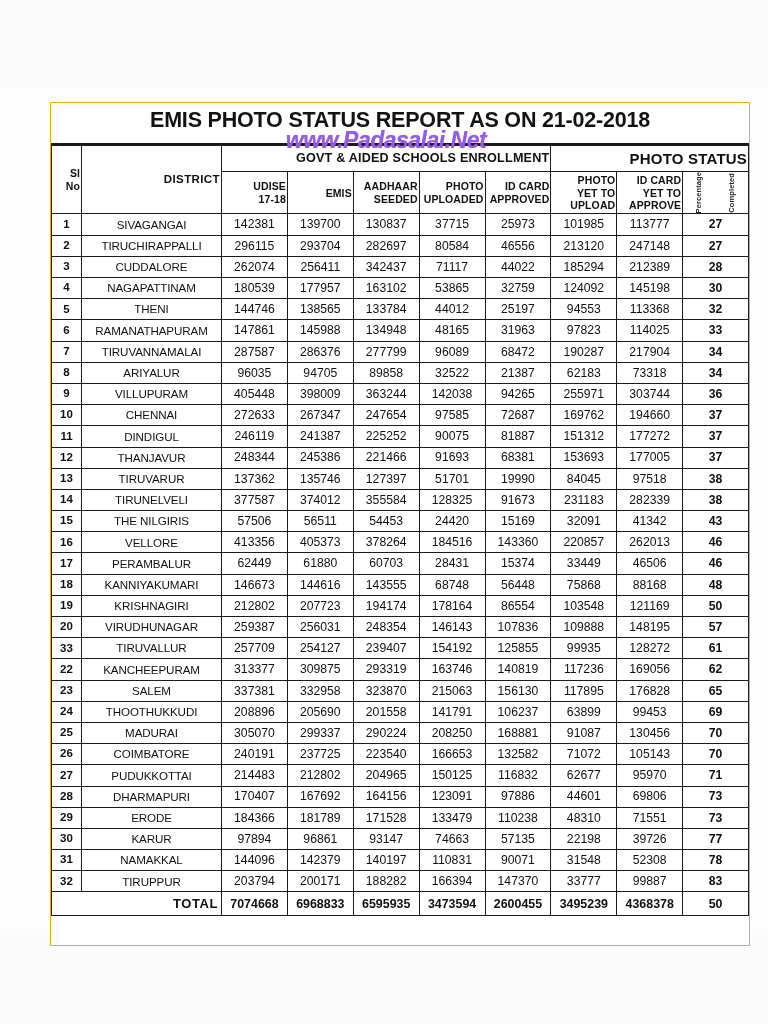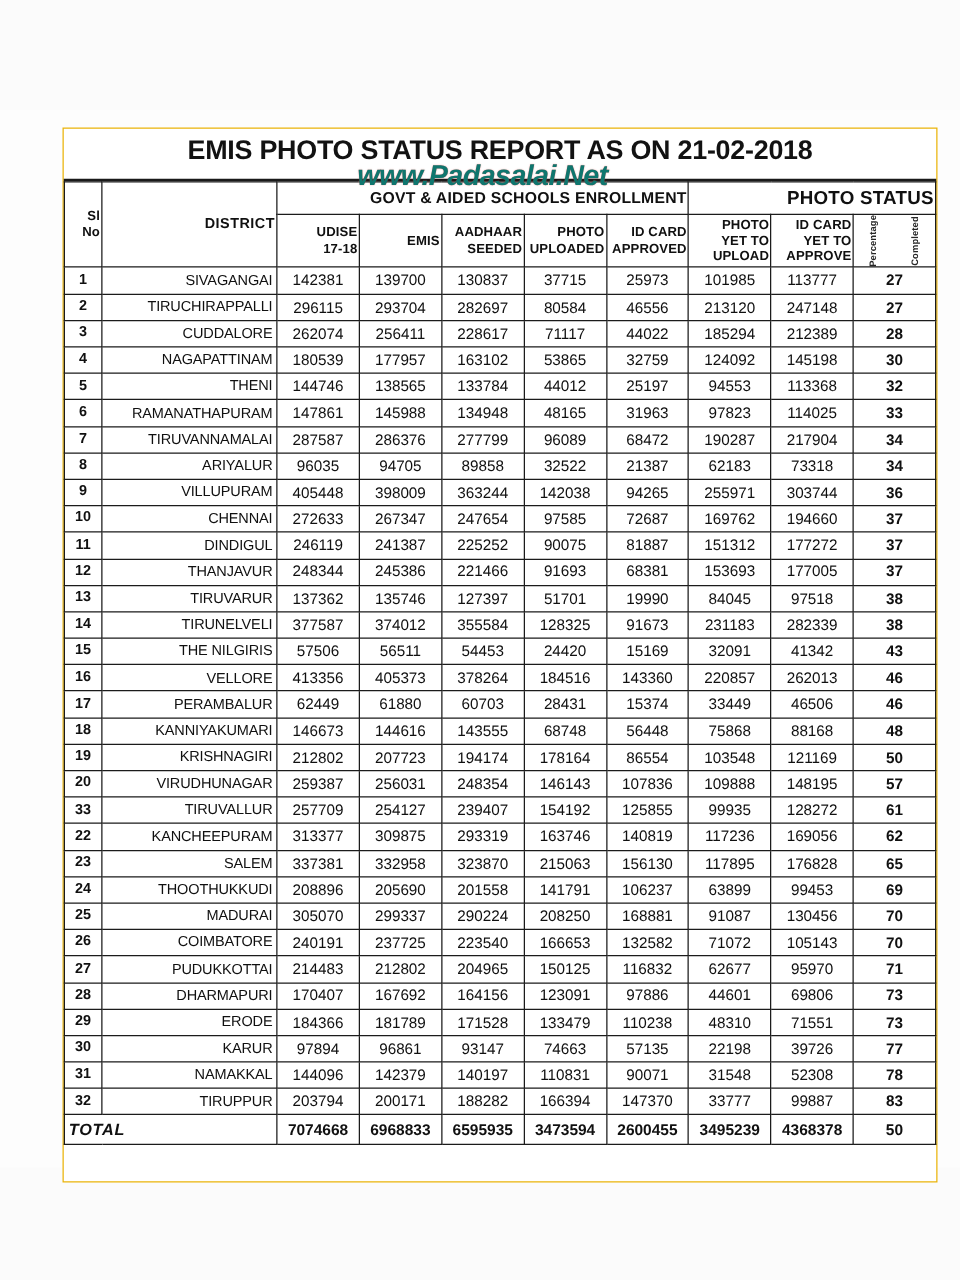--- a/index.html
+++ b/index.html
@@ -60,21 +60,21 @@
   }
 
   .watermark {
     position: absolute;
     left: 0; right: 0;
     top: 24px;
     text-align: center;
     font-size: 23px;
     font-weight: bold;
     font-style: italic;
-    color: #0f766e;
+    color: #8b5cf6;
     letter-spacing: -0.5px;
     white-space: nowrap;
     text-shadow: 0 0 1px rgba(232,33,31,0.6);
     z-index: 5;
     pointer-events: none;
     transform: translateX(-14px);
   }
 
   table.report {
     width: 100%;
@@ -134,34 +134,33 @@
   }
 
   tbody td {
     font-size: 12px;
     height: 21.2px;
     padding: 0 3px;
     line-height: 1;
   }
 
   td.sl { text-align: center; font-weight: bold; font-size: 11.5px; }
-  td.district { text-align: right; font-size: 11.6px; letter-spacing: -0.1px; }
+  td.district { text-align: center; font-size: 11.6px; letter-spacing: -0.1px; }
   td.num { text-align: center; font-size: 12.2px; }
   td.pct { text-align: center; font-weight: bold; font-size: 12.2px; }
 
   tr.total-row td {
     font-weight: bold;
     font-size: 12.4px;
     height: 24px;
   }
   tr.total-row td.total-label {
-    text-align: left;
+    text-align: right;
     letter-spacing: 0.6px;
     font-size: 13px;
-    font-style: italic;
   }
 
   
   .edge-shade-top {
     position: absolute;
     left: 0; top: 0; width: 768px; height: 88px;
     background: #fbfbfb;
     pointer-events: none;
   }
   .edge-shade-bottom {
@@ -255,21 +254,21 @@
           <td class="num">46556</td>
           <td class="num">213120</td>
           <td class="num">247148</td>
           <td class="pct">27</td>
         </tr>
         <tr>
           <td class="sl">3</td>
           <td class="district">CUDDALORE</td>
           <td class="num">262074</td>
           <td class="num">256411</td>
-          <td class="num">228617</td>
+          <td class="num">342437</td>
           <td class="num">71117</td>
           <td class="num">44022</td>
           <td class="num">185294</td>
           <td class="num">212389</td>
           <td class="pct">28</td>
         </tr>
         <tr>
           <td class="sl">4</td>
           <td class="district">NAGAPATTINAM</td>
           <td class="num">180539</td>

